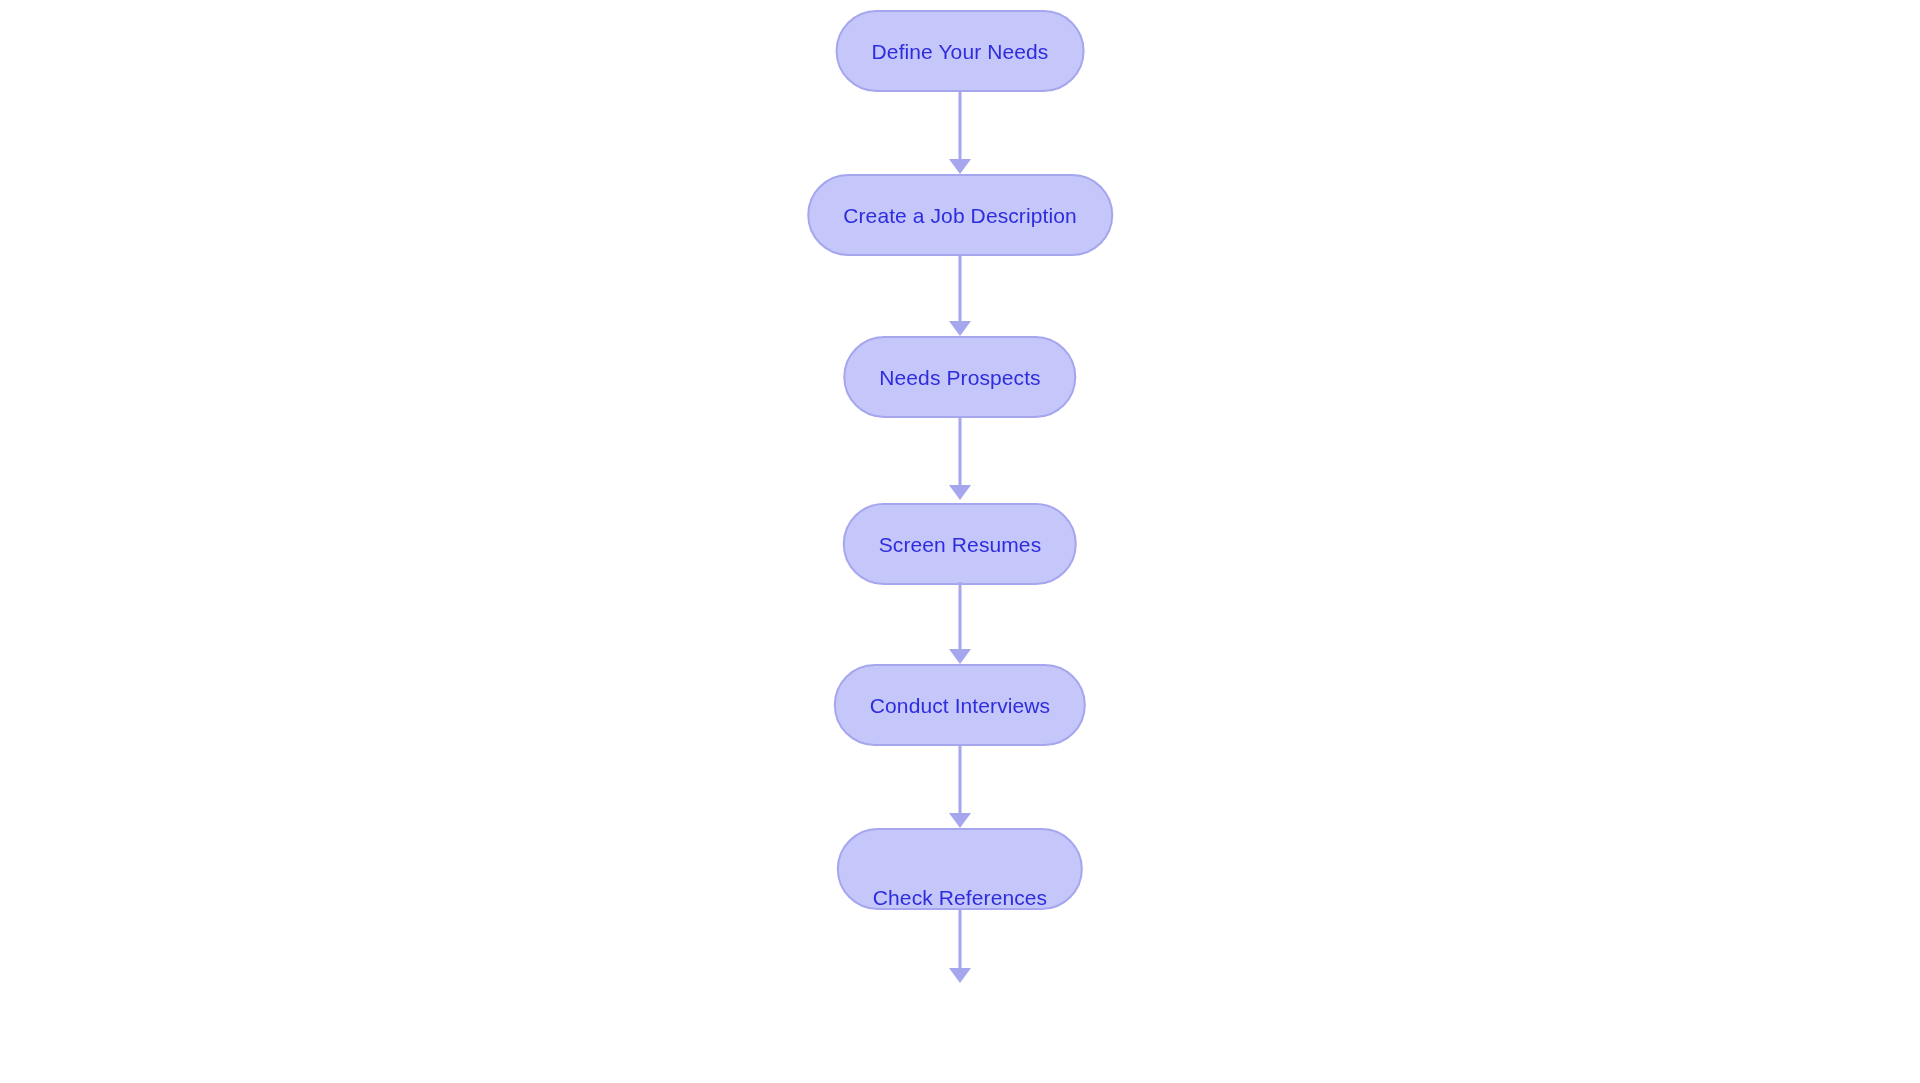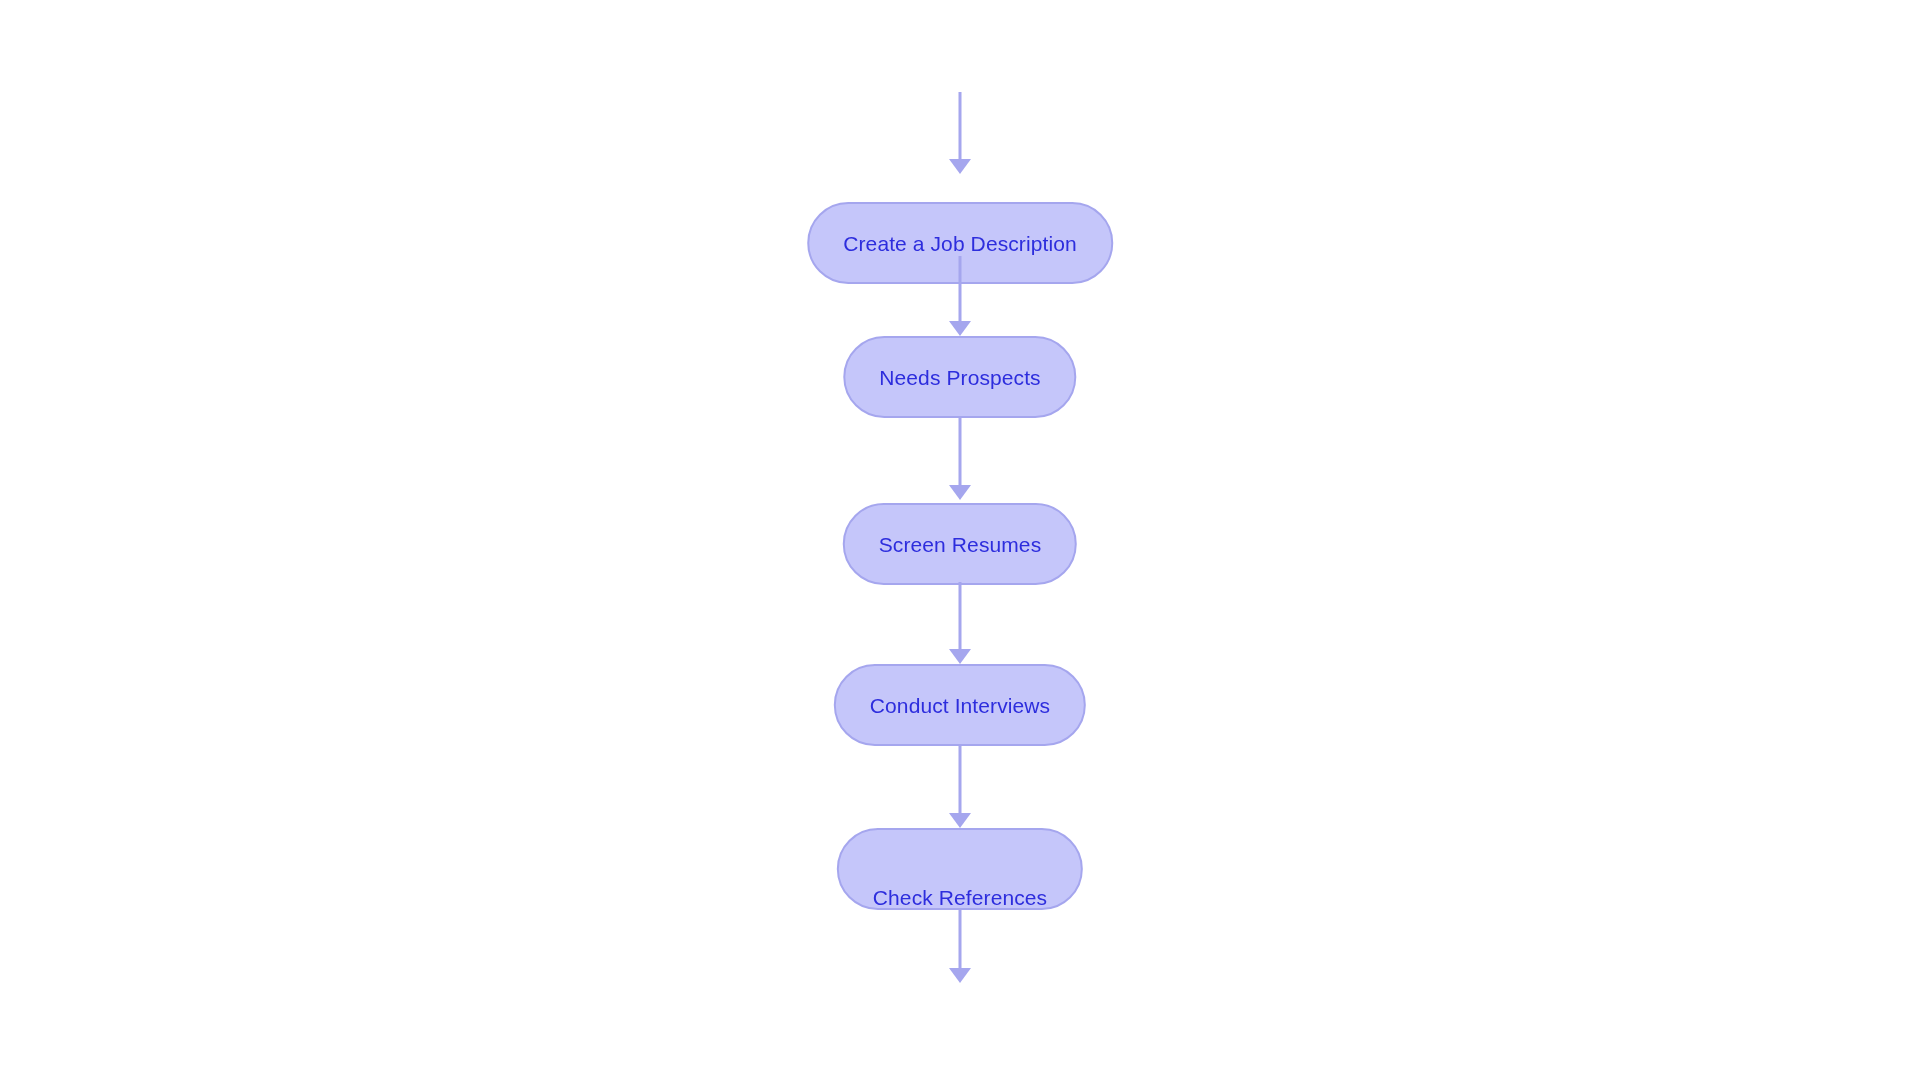--- a/index.html
+++ b/index.html
@@ -50,21 +50,21 @@
     font-size: 21px;
     line-height: 1;
     color: #2d2ddd;
     letter-spacing: 0.1px;
     font-weight: 400;
     user-select: none;
   }
 
   
   .node-0 { top: 10px;  }
-  .node-1 { top: 174px; margin-top: 28px; }
+  .node-1 { top: 174px; }
   .node-2 { top: 336px; }
   .node-3 { top: 503px; }
   .node-4 { top: 664px; }
   .node-5 { top: 828px; align-items: flex-end; }
   .node-6 { top: 983px; }
 
   
   .connector {
     position: absolute;
     left: 50%;
@@ -109,20 +109,23 @@
 
   .conn-5 { top: 910px; height: 73px; }
   .conn-5 .connector-line { height: 58px; }
 </style>
 </head>
 <body>
 
 <div id="flowchart">
   <div class="flow-column">
 
+    <div class="node node-0">
+      <span class="node-label">Define Your Needs</span>
+    </div>
 
     <div class="connector conn-0">
       <div class="connector-line"></div>
       <div class="connector-head"></div>
     </div>
 
     <div class="node node-1">
       <span class="node-label">Create a Job Description</span>
     </div>
 

